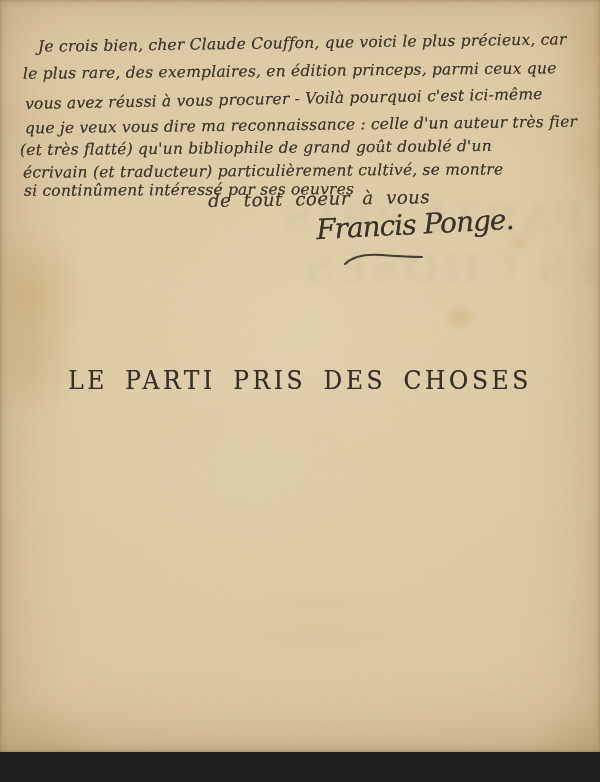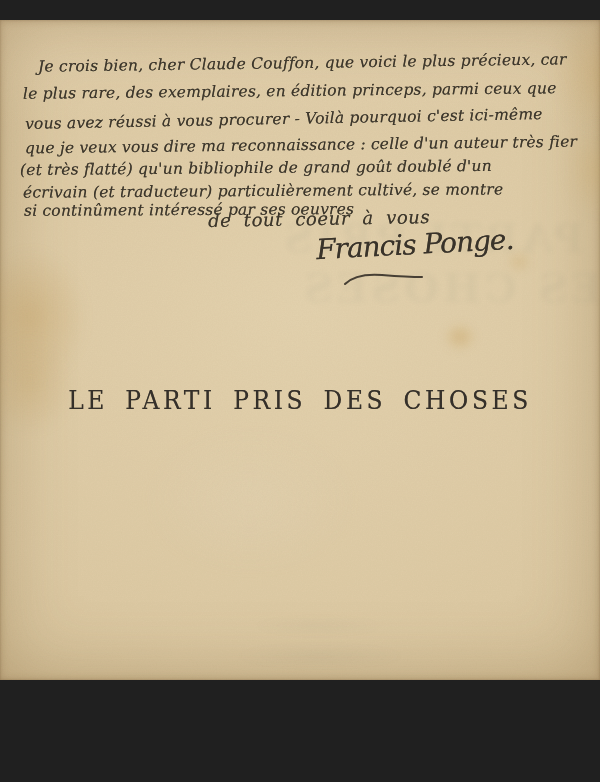--- a/index.html
+++ b/index.html
@@ -1,27 +1,26 @@
 <!DOCTYPE html>
 <html><head>
 <meta charset="utf-8">
 <style>
   html,body{margin:0;padding:0;background:#202020;}
   .page{
     position:relative;
-    width:600px;height:660px;
+    width:600px;height:752px;
     overflow:hidden;
     font-family:"DejaVu Serif", serif;
     background:
       linear-gradient(180deg, rgba(238,222,192,0.28) 0%, rgba(238,222,192,0) 16%),
       radial-gradient(120% 92% at 50% 44%, #e3d2ae 0%, #ddcaa4 55%, #cdb88e 100%);
     box-shadow: inset 0 0 70px rgba(128,98,54,0.35),
                 inset 0 0 8px rgba(115,86,48,0.35),
                 inset 0 0 2px rgba(90,66,35,0.4);
-    margin-top: 20px;
   }
   .stain{position:absolute;pointer-events:none;filter:blur(6px);border-radius:50%;}
   .s1{left:-44px;top:205px;width:150px;height:185px;background:radial-gradient(closest-side,rgba(188,146,78,0.33),rgba(188,146,78,0) 75%);}
   .s2{left:-30px;top:300px;width:120px;height:130px;background:radial-gradient(closest-side,rgba(190,150,85,0.26),rgba(190,150,85,0) 75%);}
   .s3{left:535px;top:-30px;width:130px;height:170px;background:radial-gradient(closest-side,rgba(196,158,92,0.30),rgba(196,158,92,0) 75%);}
   .s4{left:552px;top:85px;width:90px;height:130px;background:radial-gradient(closest-side,rgba(200,164,96,0.26),rgba(200,164,96,0) 75%);}
   .s5{left:438px;top:298px;width:44px;height:38px;filter:blur(4px);background:radial-gradient(closest-side,rgba(198,156,84,0.42),rgba(198,156,84,0) 75%);}
   .s6{left:502px;top:228px;width:34px;height:28px;filter:blur(4px);background:radial-gradient(closest-side,rgba(198,158,88,0.30),rgba(198,158,88,0) 75%);}
   .s7{left:-34px;top:685px;width:150px;height:130px;background:radial-gradient(closest-side,rgba(180,145,85,0.22),rgba(180,145,85,0) 75%);}
   .s8{left:515px;top:695px;width:130px;height:110px;background:radial-gradient(closest-side,rgba(172,140,88,0.22),rgba(172,140,88,0) 75%);}

